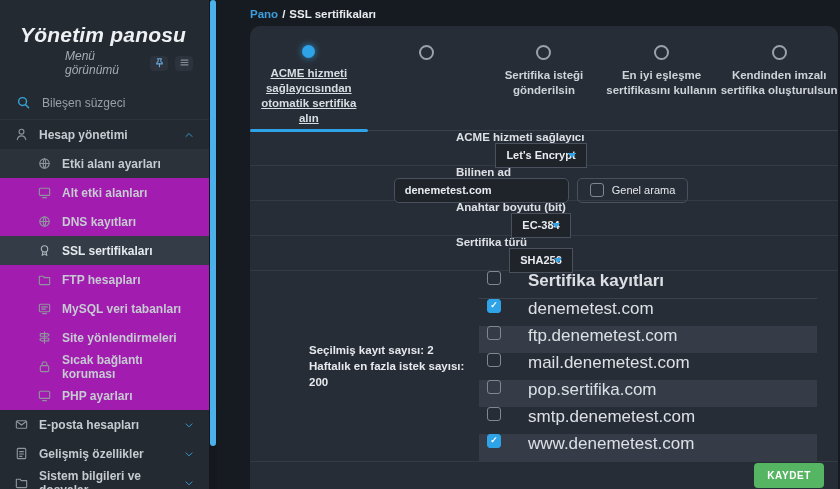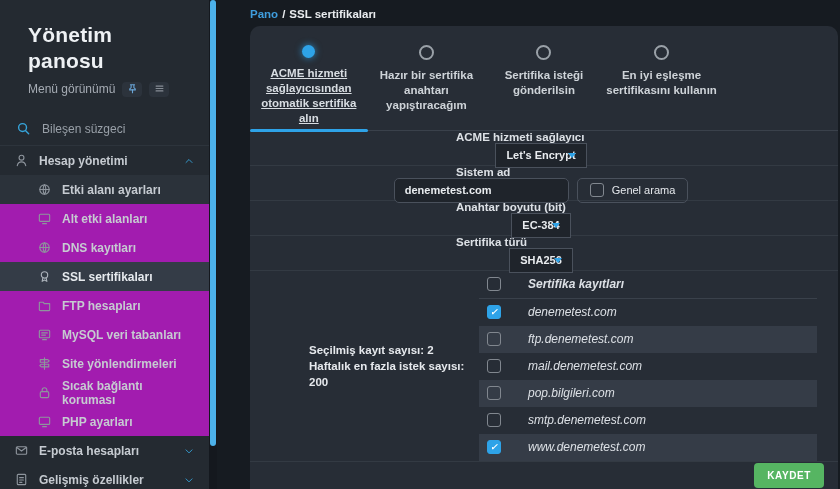--- a/index.html
+++ b/index.html
@@ -7,24 +7,24 @@
   .screen {
     position:relative; width:840px; height:489px; overflow:hidden;
     font-family:"Liberation Sans", sans-serif;
     display:flex; background:#161b21; color:#dbe0e5;
   }
   
   .sidebar { width:217px; flex-shrink:0; background:#242a31; position:relative; }
   .sidebar-inner { width:209px; }
   .sb-track { position:absolute; top:0; right:0; width:8px; height:489px; background:#14181e; }
   .sb-thumb { position:absolute; top:0; left:1px; width:6px; height:446px; background:#4cb1ea; border-radius:3px; }
-  .sb-header { padding:22px 16px 0 28px; }
+  .sb-header { padding:22px 16px 0 20px;font-style:italic; }
   .sb-title { font-size:21px; font-weight:bold; color:#eef1f4; letter-spacing:.2px; line-height:26px; }
   .sb-sub { display:flex; align-items:center; gap:7px; margin-top:5px; height:20px; }
-  .sb-sub-label { font-size:12px; color:#a6acb4; }
+  .sb-sub-label { font-size:12px; color:#a6acb4;margin-left:45px; }
   .badge { width:20px; height:15px; border-radius:4px; background:#2c333c; display:flex; align-items:center; justify-content:center; cursor:pointer; }
   .badge svg { width:11px; height:11px; }
   .pin-c { color:#6aa6d8; } .menu-c { color:#868d95; }
   .sb-search { display:flex; align-items:center; gap:11px; padding:0 16px; height:33px; margin-top:13px; }
   .sb-search-icon { color:#36a4da; display:flex; }
   .sb-search-label { font-size:12px; color:#99a0a8; }
   .sb-divider { height:1px; background:#2d343c; }
   .nav-item { height:29px; display:flex; align-items:center; gap:10px; padding:0 14px; cursor:pointer; font-size:12px; color:#c6cbd1; font-weight:bold; position:relative; }
   .nav-item .nav-icon { color:#8e959d; display:flex; flex-shrink:0; }
   .nav-item .chev { margin-left:auto; color:#36a4da; display:flex; }
@@ -57,21 +57,21 @@
   .caret { position:absolute; right:10px; width:0; height:0; border-left:4px solid transparent; border-right:4px solid transparent; border-top:5px solid var(--accent); }
   .ctl-input { flex:1; height:23px; background:#1f242b; border:1px solid #4a515c; border-radius:5px; padding:0 10px; font-size:11px; color:#e9ecef; font-family:"Liberation Sans",sans-serif; font-weight:bold; outline:none; }
   .gbox { display:flex; align-items:center; gap:8px; height:23px; border:1px solid #4a515c; border-radius:5px; padding:0 12px; font-size:11px; color:#e4e7eb; cursor:pointer; white-space:nowrap; }
   .cb { width:12px; height:12px; border:1px solid #81878f; border-radius:3px; background:transparent; flex-shrink:0; display:flex; align-items:center; justify-content:center; cursor:pointer; }
   .cb.checked { background:var(--accent); border-color:var(--accent); }
   .cb.checked::after { content:"✓"; color:#fff; font-size:9px; font-weight:bold; line-height:1; }
   
   .records-row { height:190px; border-bottom:1px solid #333a43; display:flex; align-items:center; padding:0 21px 0 15px; }
   .records-summary { width:170px; flex-shrink:0; font-size:11.5px; font-weight:bold; color:#e6e9ed; line-height:16px;margin-left:44px; }
   .rtable { flex:1; align-self:flex-start; }
-  .trow { height:27px; display:flex; align-items:center; padding-left:8px; font-size:12px; color:#dce0e5; cursor:pointer;font-style:italic; }
+  .trow { height:27px; display:flex; align-items:flex-start; padding-left:8px; font-size:17px; color:#dce0e5; cursor:pointer; }
   .trow.header { font-weight:bold; cursor:default; border-bottom:1px solid #3a414b; }
   .trow.striped { background:#353c47; }
   .trow .cb { margin-right:27px; }
   
   .footer { height:33px; display:flex; align-items:center; justify-content:flex-end; padding-right:14px; }
   .save-btn { background:var(--save); border:none; border-radius:4px; color:#fff; font-size:10px; font-weight:bold; letter-spacing:.6px; padding:7px 13px; cursor:pointer; font-family:"Liberation Sans",sans-serif; }
 </style>
 </head>
 <body>
 
@@ -260,47 +260,50 @@
     </div>
 
     <div class="card">
       <div class="stepper" id="stepper">
           <div class="step active">
             <span class="step-dot"></span>
             <span class="step-label">ACME hizmeti sağlayıcısından otomatik sertifika alın</span>
           </div>
           <div class="step">
             <span class="step-dot"></span>
-            <span class="step-label">Hazır bir sertifika anahtarı yapıştıracağım</span>
           </div>
           <div class="step">
             <span class="step-dot"></span>
             <span class="step-label">Sertifika isteği gönderilsin</span>
           </div>
           <div class="step">
             <span class="step-dot"></span>
             <span class="step-label">En iyi eşleşme sertifikasını kullanın</span>
+          </div>
+          <div class="step">
+            <span class="step-dot"></span>
+            <span class="step-label">Kendinden imzalı sertifika oluşturulsun</span>
           </div>
         </div>
       <div class="tabline">
         <div class="tab-indicator"></div>
       </div>
 
       <div id="form-rows">
           <div class="form-row">
             <span class="row-label">ACME hizmeti sağlayıcı</span>
             <div class="row-controls">
               <div class="ctl select">
                 <span>Let's Encrypt</span>
                 <span class="caret"></span>
               </div>
             </div>
           </div>
           <div class="form-row">
-            <span class="row-label">Sistem ad</span>
+            <span class="row-label">Bilinen ad</span>
             <div class="row-controls">
               <input class="ctl-input" value="denemetest.com" style="">
               <div class="gbox">
                 <span class="cb"></span>
                 <span>Genel arama</span>
               </div>
             </div>
           </div>
           <div class="form-row">
             <span class="row-label">Anahtar boyutu (bit)</span>
@@ -339,21 +342,21 @@
             <div class="trow striped">
               <span class="cb"></span>
               <span>ftp.denemetest.com</span>
             </div>
             <div class="trow">
               <span class="cb"></span>
               <span>mail.denemetest.com</span>
             </div>
             <div class="trow striped">
               <span class="cb"></span>
-              <span>pop.bilgileri.com</span>
+              <span>pop.sertifika.com</span>
             </div>
             <div class="trow">
               <span class="cb"></span>
               <span>smtp.denemetest.com</span>
             </div>
             <div class="trow striped">
               <span class="cb checked"></span>
               <span>www.denemetest.com</span>
             </div>
           </div>

